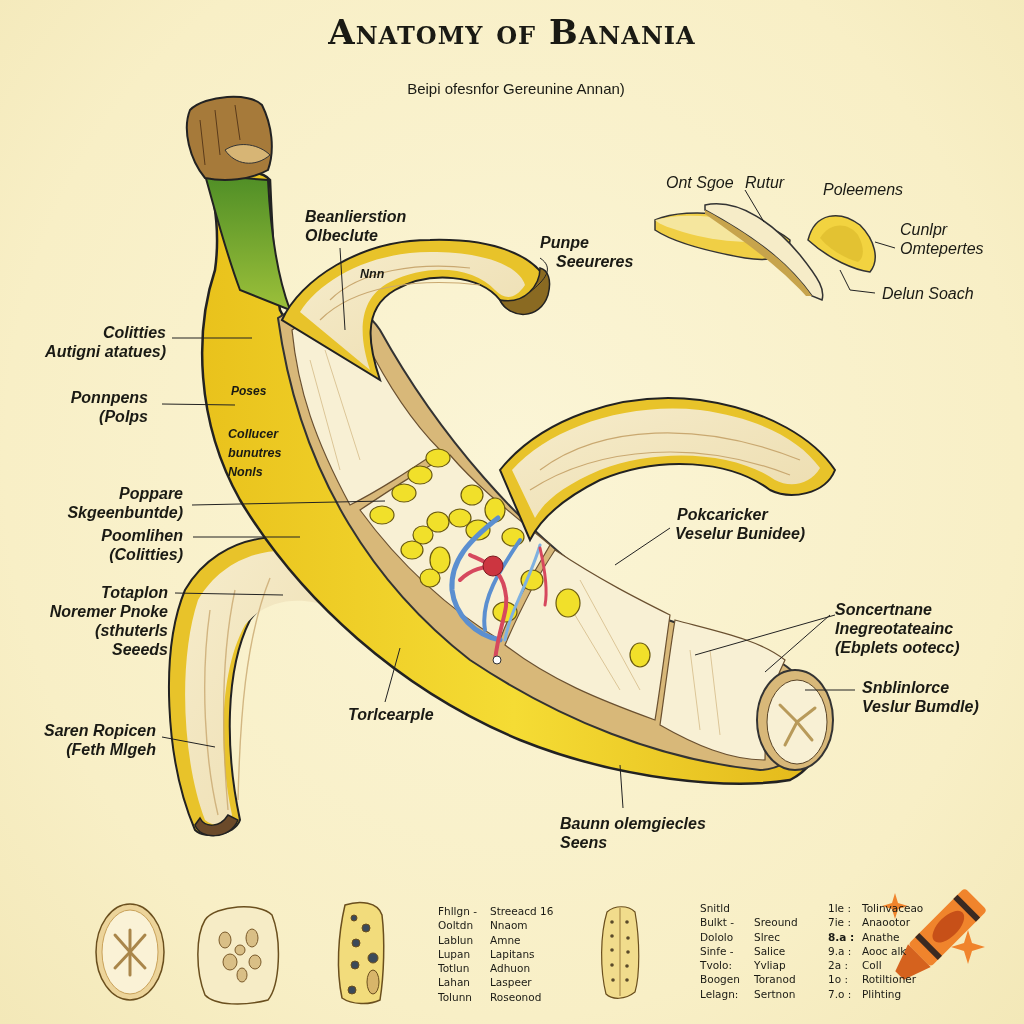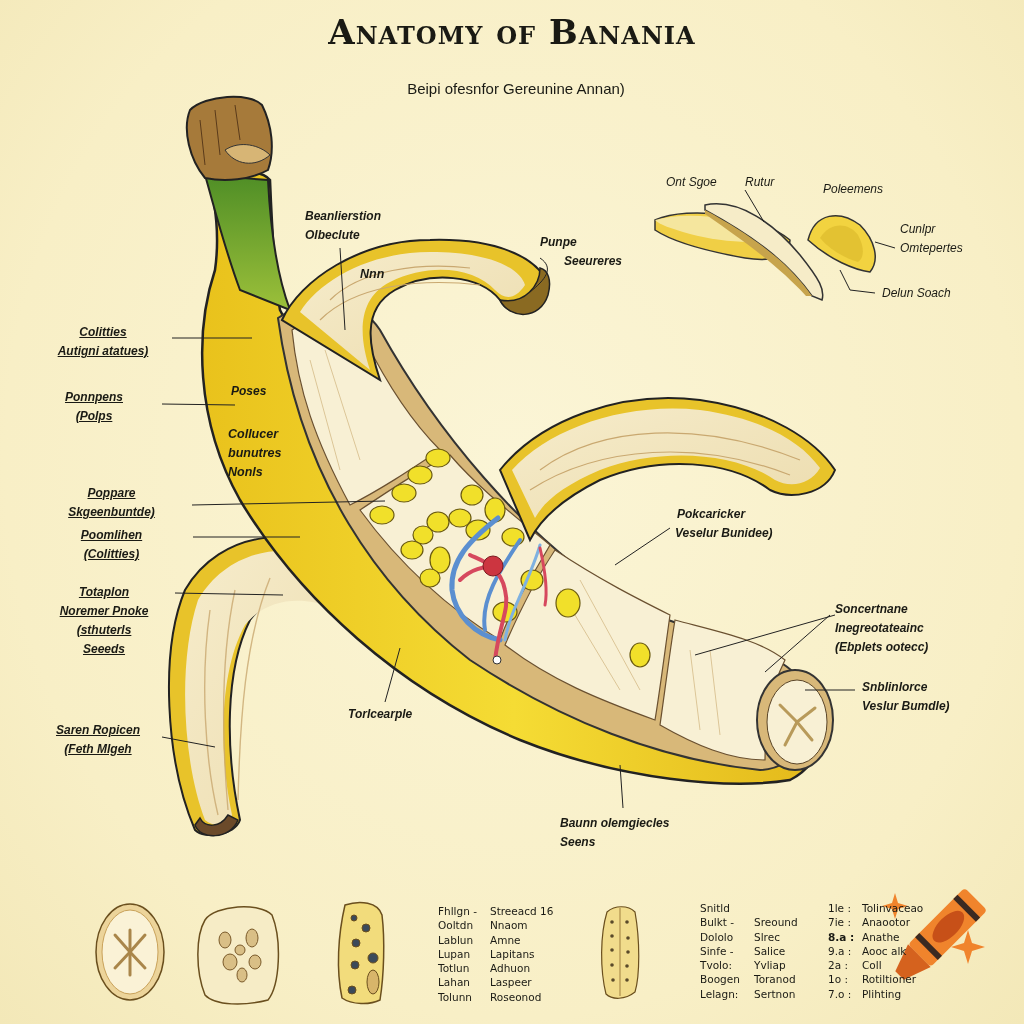--- a/index.html
+++ b/index.html
@@ -1,21 +1,21 @@
 <!DOCTYPE html>
 <html><head>
 <meta charset="utf-8">
 <style>
   html, body { margin:0; padding:0; }
   body { width:1024px; height:1024px; background:#faf3cf; position:relative; overflow:hidden; font-family:"Liberation Sans", sans-serif; color:#1a1a14; }
   .paper { position:absolute; inset:0; background: radial-gradient(ellipse at 50% 45%, #fbf5d6 0%, #f8efc6 70%, #f3e8b8 100%); }
   .title { position:absolute; top:12px; left:0; width:1024px; text-align:center; font-family:"DejaVu Serif", serif; font-size:34px; font-weight:bold; letter-spacing:1px; font-variant:small-caps; }
   .subtitle { position:absolute; top:80px; left:4px; width:1024px; text-align:center; font-size:15px; }
-  .lbl { position:absolute; font-size:12px; font-style:italic; font-weight:bold; line-height:19px; white-space:nowrap; }
-  .lbl.r { text-align:center;text-decoration:underline; }
+  .lbl { position:absolute; font-size:16px; font-style:italic; font-weight:bold; line-height:19px; white-space:nowrap; }
+  .lbl.r { text-align:right; }
   .lbl.c { }
   svg.art { position:absolute; left:0; top:0; }
   .tbl { position:absolute; font-size:10.5px; line-height:14.3px; font-family:"DejaVu Sans", sans-serif; }
   .tbl .row { white-space:nowrap; }
   .tbl .k { display:inline-block; }
 </style>
 </head>
 <body>
 
 <div class="paper"></div>
@@ -264,21 +264,21 @@
     <div>Nonls</div>
   </div>
 <div class="lbl" style="left:360px; top:265px; font-size:12.5px;">Nnn</div>
 
 <div class="lbl c" style="left:305px; top:207px; width:110px;">
     <div>Beanlierstion</div>
     <div>Olbeclute</div>
   </div>
 <div class="lbl" style="left:540px; top:233px;">
     <div>Punpe</div>
-    <div style="margin-left:24px">Seeureres</div>
+    <div style="margin-left:16px">Seeureres</div>
   </div>
 
 <div class="lbl" style="left:666px; top:173px; font-weight:normal;">Ont Sgoe</div>
 <div class="lbl" style="left:745px; top:173px; font-weight:normal;">Rutur</div>
 <div class="lbl" style="left:823px; top:180px; font-weight:normal;">Poleemens</div>
 <div class="lbl" style="left:900px; top:220px; font-weight:normal;">
     <div>Cunlpr</div>
     <div>Omtepertes</div>
   </div>
 <div class="lbl" style="left:882px; top:284px; font-weight:normal;">Delun Soach</div>

